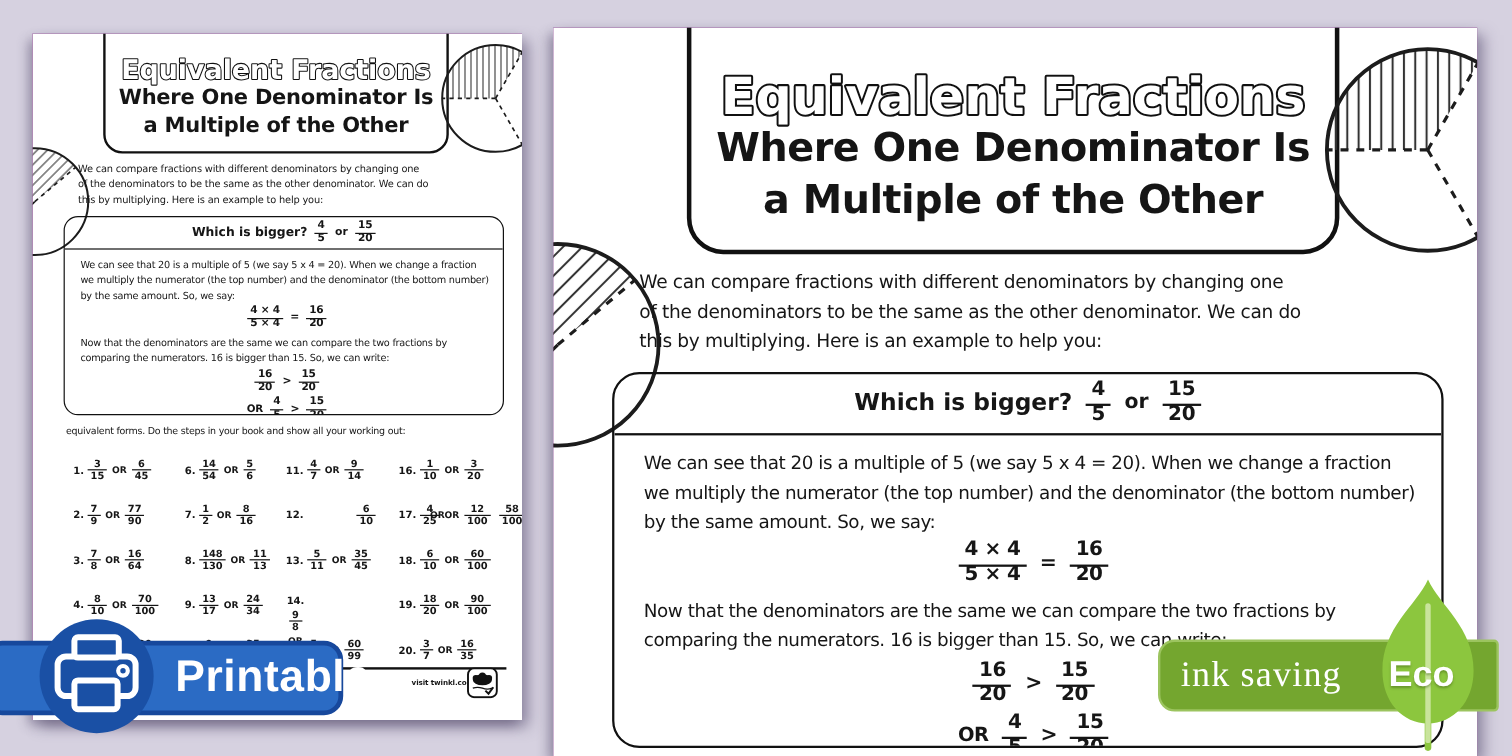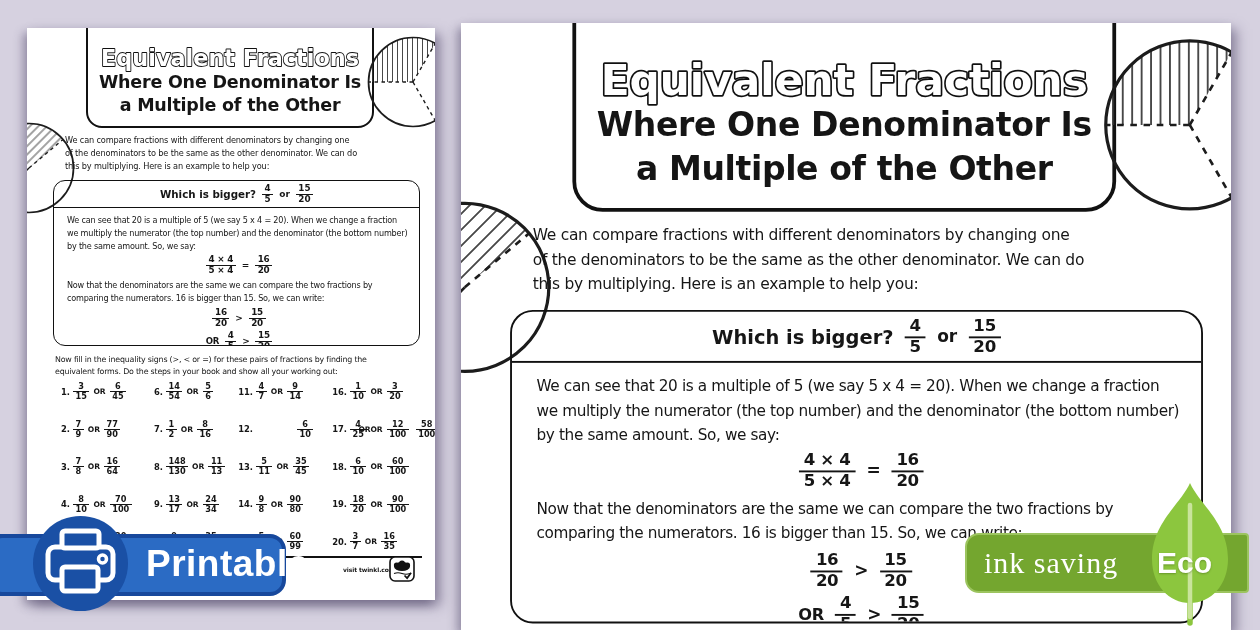--- a/index.html
+++ b/index.html
@@ -163,21 +163,20 @@
             <span class="sign">&gt;</span>
             <span class="frac f9">
               <span class="fn">15</span>
               <span class="fd">20</span>
             </span>
           </div>
         </div>
       </div>
 
       <div class="instructions">
-        <div class="tline">Now fill in the inequality signs (&gt;, &lt; or =) for these pairs of fractions by finding the</div>
         <div class="tline">equivalent forms. Do the steps in your book and show all your working out:</div>
       </div>
 
       <div class="problems">
           <div class="prob" style="left: 28px; top: 354px;">
             <span class="pnum">1.</span>
             <span class="frac f8">
               <span class="fn">3</span>
               <span class="fd">15</span>
             </span>
@@ -324,21 +323,21 @@
             <span class="frac f8">
               <span class="fn">5</span>
               <span class="fd">11</span>
             </span>
             <span class="por">OR</span>
             <span class="frac f8">
               <span class="fn">35</span>
               <span class="fd">45</span>
             </span>
           </div>
-          <div class="prob" style="left: 211px; top: 466.5px;">
+          <div class="prob" style="left: 211px; top: 466.5px; flex-direction: column;">
             <span class="pnum">14.</span>
             <span class="frac f8">
               <span class="fn">9</span>
               <span class="fd">8</span>
             </span>
             <span class="por">OR</span>
             <span class="frac f8">
               <span class="fn">90</span>
               <span class="fd">80</span>
             </span>

